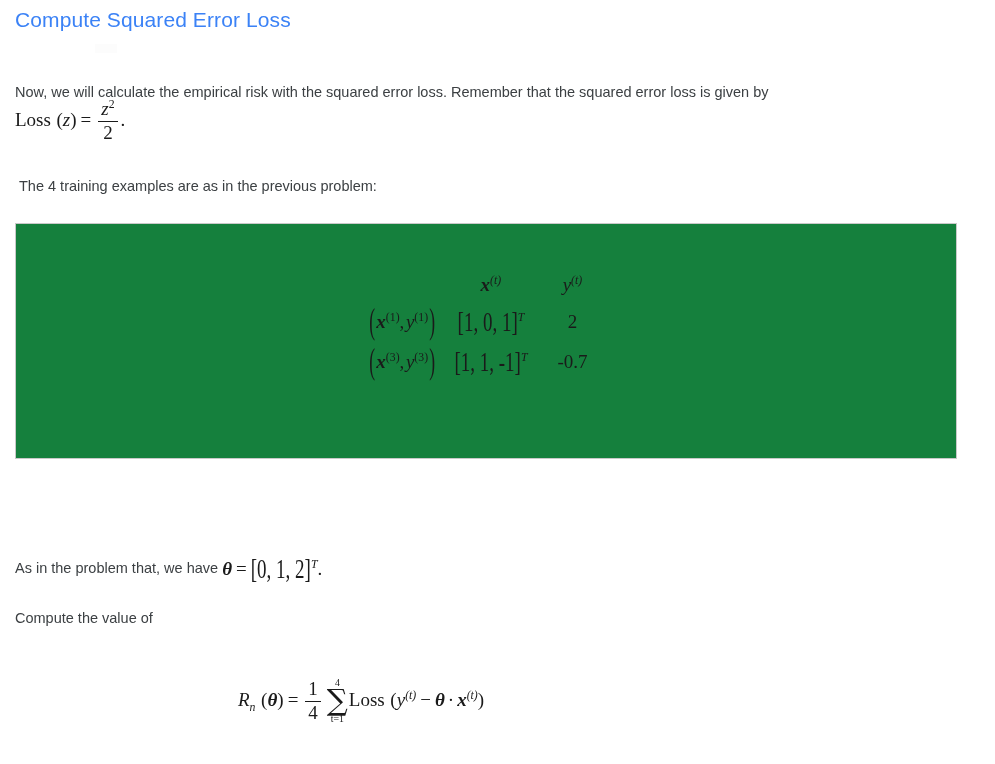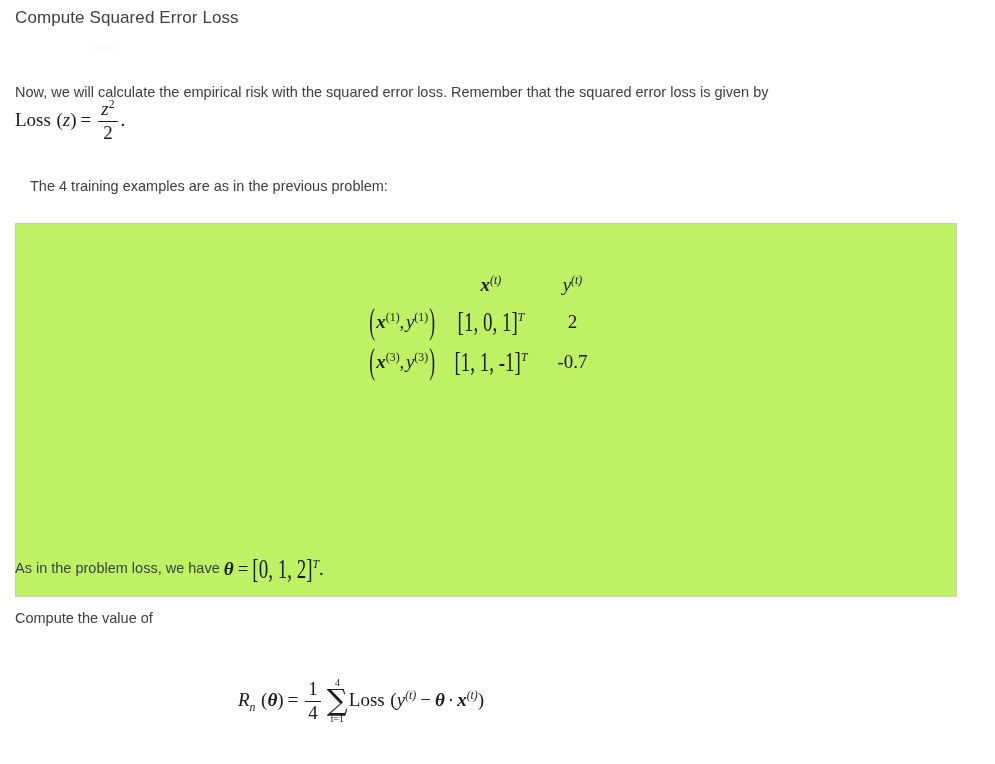--- a/index.html
+++ b/index.html
@@ -14,37 +14,37 @@
     font-family: "Liberation Sans", sans-serif;
     color: #3c4043;
     overflow: hidden;
   }
 
   
   .page-title {
     position: absolute;
     left: 15px;
     top: 8px;
-    font-size: 17px;
+    font-size: 21px;
     font-weight: 400;
-    color: #404040;
+    color: #3b82f6;
     letter-spacing: 0.1px;
     white-space: nowrap;
   }
 
   
   .para {
     position: absolute;
     font-size: 14.5px;
     line-height: 20px;
     color: #3c4043;
     white-space: nowrap;
   }
   .p-intro   { left: 15px; top: 82px; }
-  .p-examples{ left: 30px; top: 176px; }
+  .p-examples{ left: 19px; top: 176px; }
   .p-theta   { left: 15px; top: 558px; }
   .p-compute { left: 15px; top: 608px; }
 
   
   .math {
     font-family: "Liberation Serif", serif;
     color: #1a1a1a;
     font-size: 19px;
     white-space: nowrap;
     display: inline-block;
@@ -100,23 +100,23 @@
     top: 96px;
     font-size: 20px;
   }
 
   
   .example-box {
     position: absolute;
     left: 15px;
     top: 223px;
     width: 942px;
-    height: 374px;
+    height: 236px;
     border: 1px solid #c9c9c9;
-    background: #bef264;
+    background: #15803d;
     box-sizing: border-box;
   }
 
   .table-wrap {
     position: absolute;
     left: 352px;
     top: 46px;
   }
   table.examples {
     border-collapse: collapse;
@@ -246,20 +246,20 @@
           </td>
         </tr>
 
 
       </tbody>
     </table>
   </div>
 </div>
 
 <div class="para p-theta">
-  <span>As in the problem loss, we have </span><span class="math"><span class="mb">θ</span><span class="opsp">=</span><span class="brk">[0, 1, 2]</span><sup class="ital-sup">T</sup><span>.</span></span>
+  <span>As in the problem that, we have </span><span class="math"><span class="mb">θ</span><span class="opsp">=</span><span class="brk">[0, 1, 2]</span><sup class="ital-sup">T</sup><span>.</span></span>
 </div>
 
 <div class="para p-compute">Compute the value of</div>
 
 <div class="risk-formula">
   <span class="math"><span class="mi">R</span><sub class="ital-sup">n</sub><span class="opsp-tight"> </span>(<span class="mb">θ</span>)<span class="opsp">=</span><span class="frac"><span class="num">1</span><span class="den">4</span></span><span class="sumop"><span class="lim top">4</span><span class="sig">∑</span><span class="lim bot">t=1</span></span><span class="up">Loss</span><span class="opsp-tight"> </span>(<span class="mi">y</span><sup class="ital-sup">(t)</sup><span class="opsp">−</span><span class="mb">θ</span><span class="cdot">·</span><span class="mb">x</span><sup class="ital-sup">(t)</sup>)</span>
 </div>
 
 </body></html>

